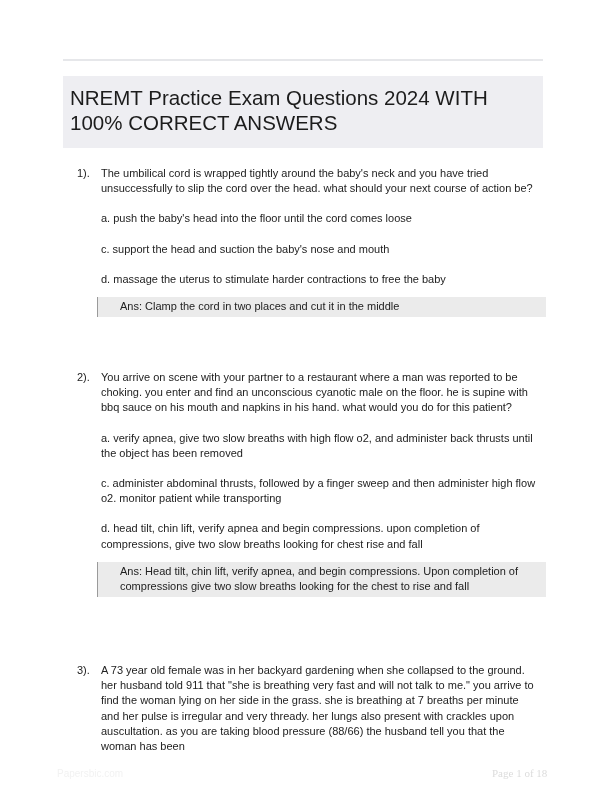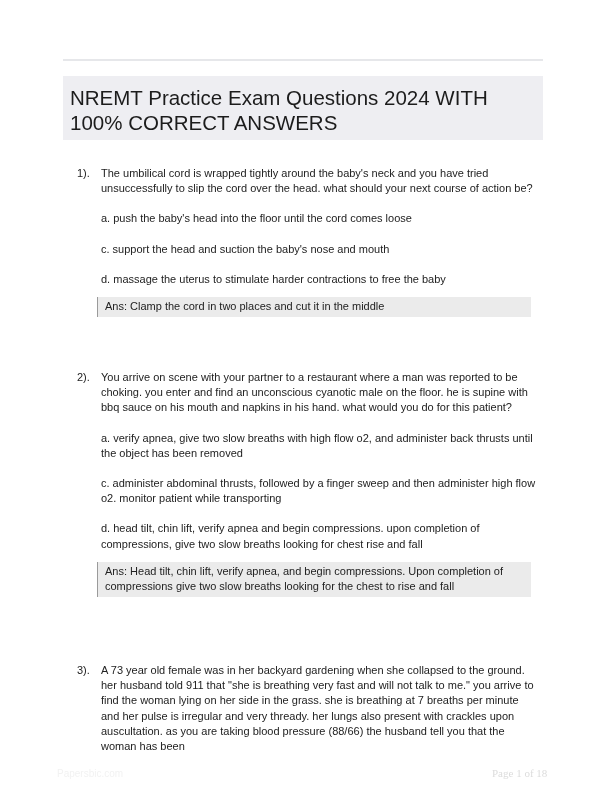--- a/index.html
+++ b/index.html
@@ -2,33 +2,33 @@
 <html><head>
 <meta charset="utf-8">
 <style>
   html, body { margin: 0; padding: 0; }
   body {
     width: 606px; height: 800px; background: #ffffff; position: relative; overflow: hidden;
     font-family: "Liberation Sans", "DejaVu Sans", sans-serif; color: #222;
   }
   .top-rule { position: absolute; left: 63px; top: 59px; width: 480px; height: 2px; background: #e6e7ea; }
   .title-box {
-    position: absolute; left: 63px; top: 76px; width: 480px; height: 64px;
+    position: absolute; left: 63px; top: 76px; width: 480px; height: 72px;
     background: #eeeef2; box-sizing: border-box; padding: 9px 7px 0 7px;
   }
   .title-box h1 {
     margin: 0; font-weight: 400; font-size: 20.5px; line-height: 25px; color: #1c1c1c;
   }
   .question { position: absolute; left: 63px; width: 480px; font-size: 11px; line-height: 15.2px; color: #222; }
   .q-num { position: absolute; left: 14px; top: 0; }
   .q-body { margin-left: 38px; width: 438px; }
   .q-body p { margin: 0; }
   .opt { margin-top: 15px !important; }
   .ans {
-    margin-top: 10px; margin-left: -4px; background: #ebebeb; padding: 2px 6px 3px 7px;
+    margin-top: 10px; margin-left: -4px; background: #ebebeb; padding: 2px 6px 3px 22px;
     border-left: 1px solid #9a9a9a; width: 420px;
   }
   .footer-left { position: absolute; left: 57px; top: 768px; font-size: 10px; color: #f2f2f2; }
   .footer-right { position: absolute; left: 492px; top: 767px; font-family: "Liberation Serif", serif; font-size: 11px; color: #dcdcdc; }
 </style>
 </head>
 <body>
 
 <div class="top-rule"></div>
 

